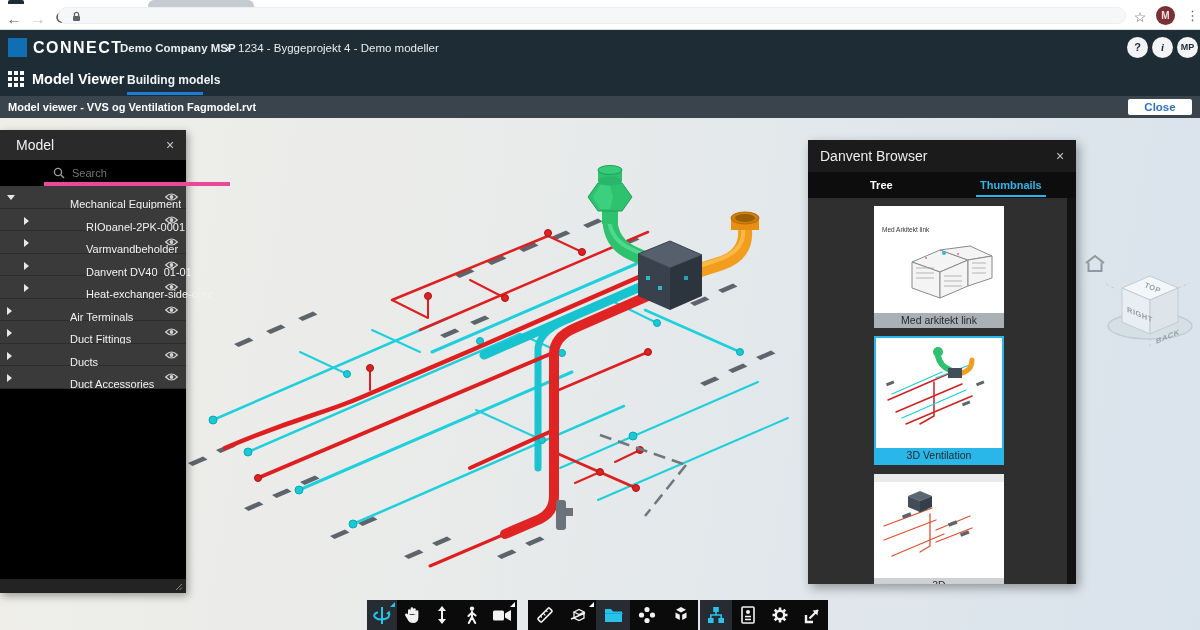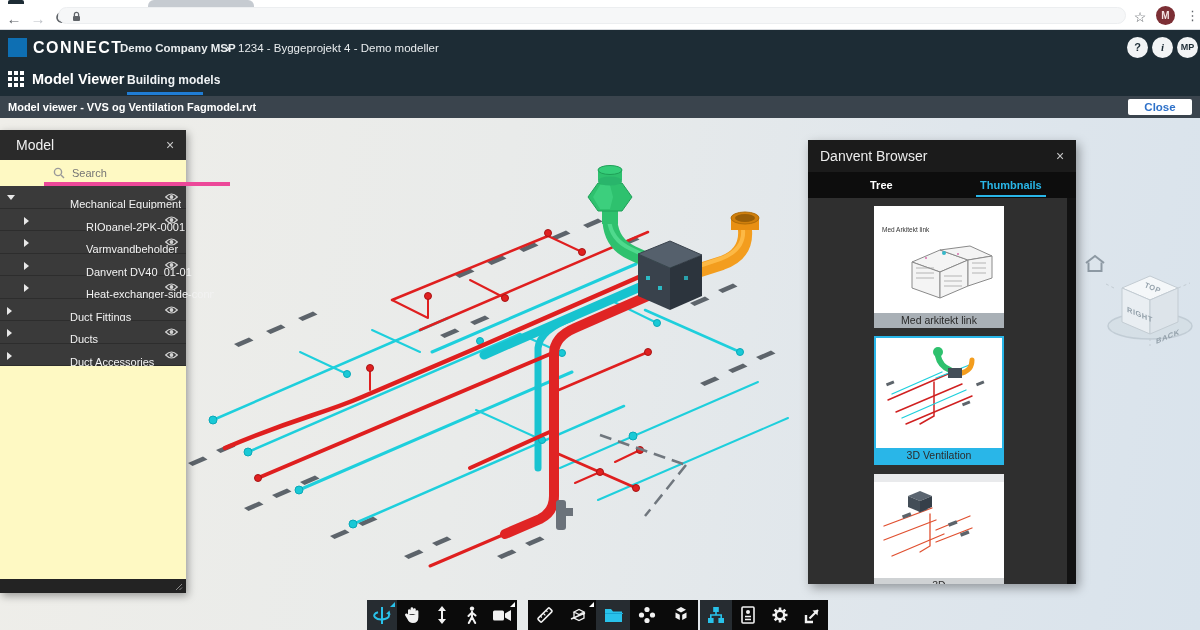--- a/index.html
+++ b/index.html
@@ -39,21 +39,21 @@
   .vbar-title { left:8px; top:101px; color:#fff; font-size:11px; font-weight:bold; }
   .close-btn { left:1128px; top:99px; width:64px; height:16px; background:#fff; border-radius:2px; font-size:11.5px; font-weight:bold; text-align:center; line-height:16px; cursor:pointer; }
 
   
   .viewport { left:0; top:118px; width:1200px; height:512px; background:linear-gradient(100deg,#efeee9 0%,#e9ebea 40%,#dfe6ec 75%,#d9e3ec 100%); }
   .home-ico { left:1084px; top:136px; }
   .vcube { left:1104px; top:146px; }
   .vcube text { font-size:7.5px; font-weight:bold; fill:#93a0aa; letter-spacing:.5px; }
 
   
-  .mpanel { left:0; top:130px; width:186px; height:463px; background:#fef9c3; box-shadow:2px 3px 8px rgba(0,0,0,.35);padding-left:19px; }
+  .mpanel { left:0; top:130px; width:186px; height:463px; background:#000000; box-shadow:2px 3px 8px rgba(0,0,0,.35);padding-left:19px; }
   .mpanel-hd { left:0; top:0; width:186px; height:30px; background:#2a2a2a; }
   .mpanel-title { left:16px; top:7px; color:#f0f0f0; font-size:14px; }
   .px { width:16px; height:16px; color:#c8c8c8; font-size:14px; line-height:16px; text-align:center; cursor:pointer; }
   .search-row { left:0; top:30px; width:186px; height:26px; border-bottom:4px solid #ec4899;margin-left:44px; }
   .search-ph { left:28px; top:7px; color:#8d8d8d; font-size:11px; background:transparent; border:none; outline:none; width:130px; font-family:"Liberation Sans",sans-serif; }
   .tree { left:0; top:56px; width:186px; }
   .trow { position:relative; width:186px; height:22.5px; background:#3a3a3a; border-bottom:1px solid #2d2d2d; }
   .trow .lab { position:absolute; top:12px; color:#f2f2f2; font-size:11px; white-space:nowrap; overflow:hidden; max-width:132px;margin-left:48px; }
   .trow.l0 .lab { left:22px; }
   .trow.l1 .lab { left:38px; max-width:128px; }
@@ -355,20 +355,28 @@
     <div class="trow l1">
         <span class="caret right"></span>
         <span class="lab">Heat-exchanger-side-connection-2-0</span>
         <svg class="eye" width="13" height="10" viewBox="0 0 13 10">
           <path d="M.7 5 Q6.5 -1 12.3 5 Q6.5 11 .7 5 Z" fill="none" stroke="#d2d2d2" stroke-width="1.2"></path>
           <circle cx="6.5" cy="5" r="1.9" fill="#d2d2d2"></circle>
         </svg>
       </div>
     <div class="trow l0">
         <span class="caret right"></span>
+        <span class="lab">Air Terminals</span>
+        <svg class="eye" width="13" height="10" viewBox="0 0 13 10">
+          <path d="M.7 5 Q6.5 -1 12.3 5 Q6.5 11 .7 5 Z" fill="none" stroke="#d2d2d2" stroke-width="1.2"></path>
+          <circle cx="6.5" cy="5" r="1.9" fill="#d2d2d2"></circle>
+        </svg>
+      </div>
+    <div class="trow l0">
+        <span class="caret right"></span>
         <span class="lab">Duct Fittings</span>
         <svg class="eye" width="13" height="10" viewBox="0 0 13 10">
           <path d="M.7 5 Q6.5 -1 12.3 5 Q6.5 11 .7 5 Z" fill="none" stroke="#d2d2d2" stroke-width="1.2"></path>
           <circle cx="6.5" cy="5" r="1.9" fill="#d2d2d2"></circle>
         </svg>
       </div>
     <div class="trow l0">
         <span class="caret right"></span>
         <span class="lab">Ducts</span>
         <svg class="eye" width="13" height="10" viewBox="0 0 13 10">

